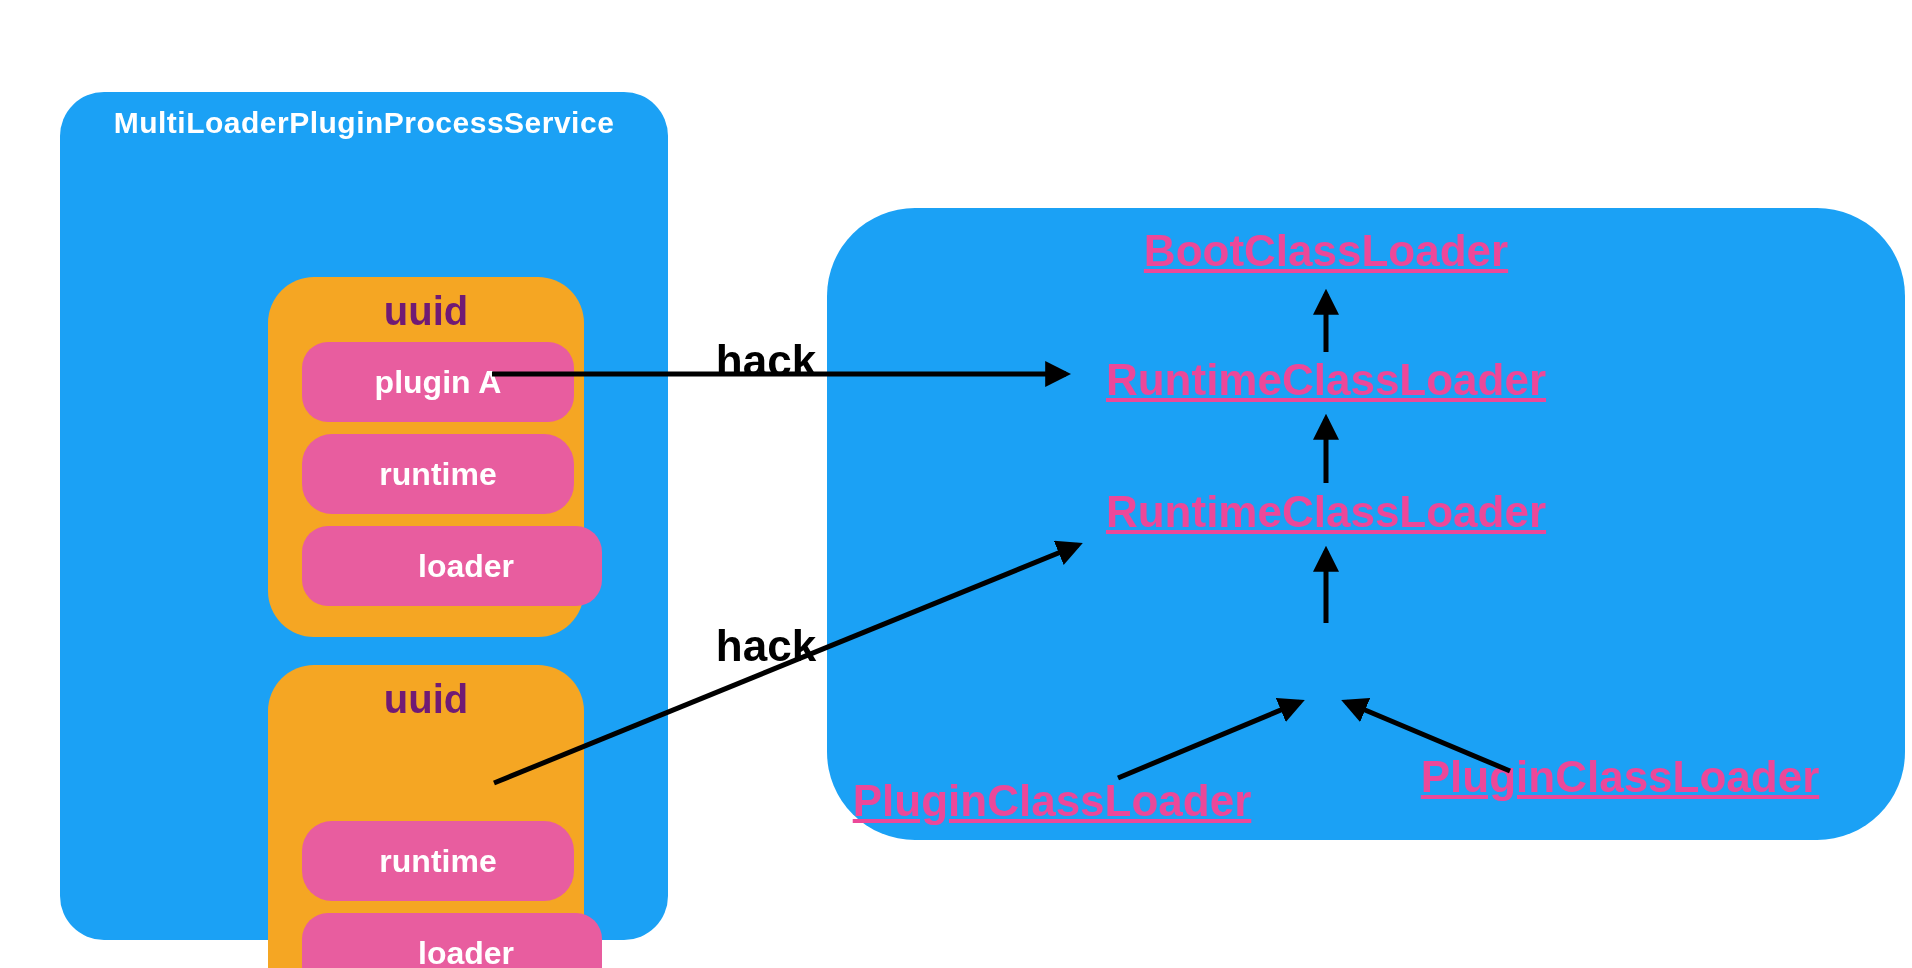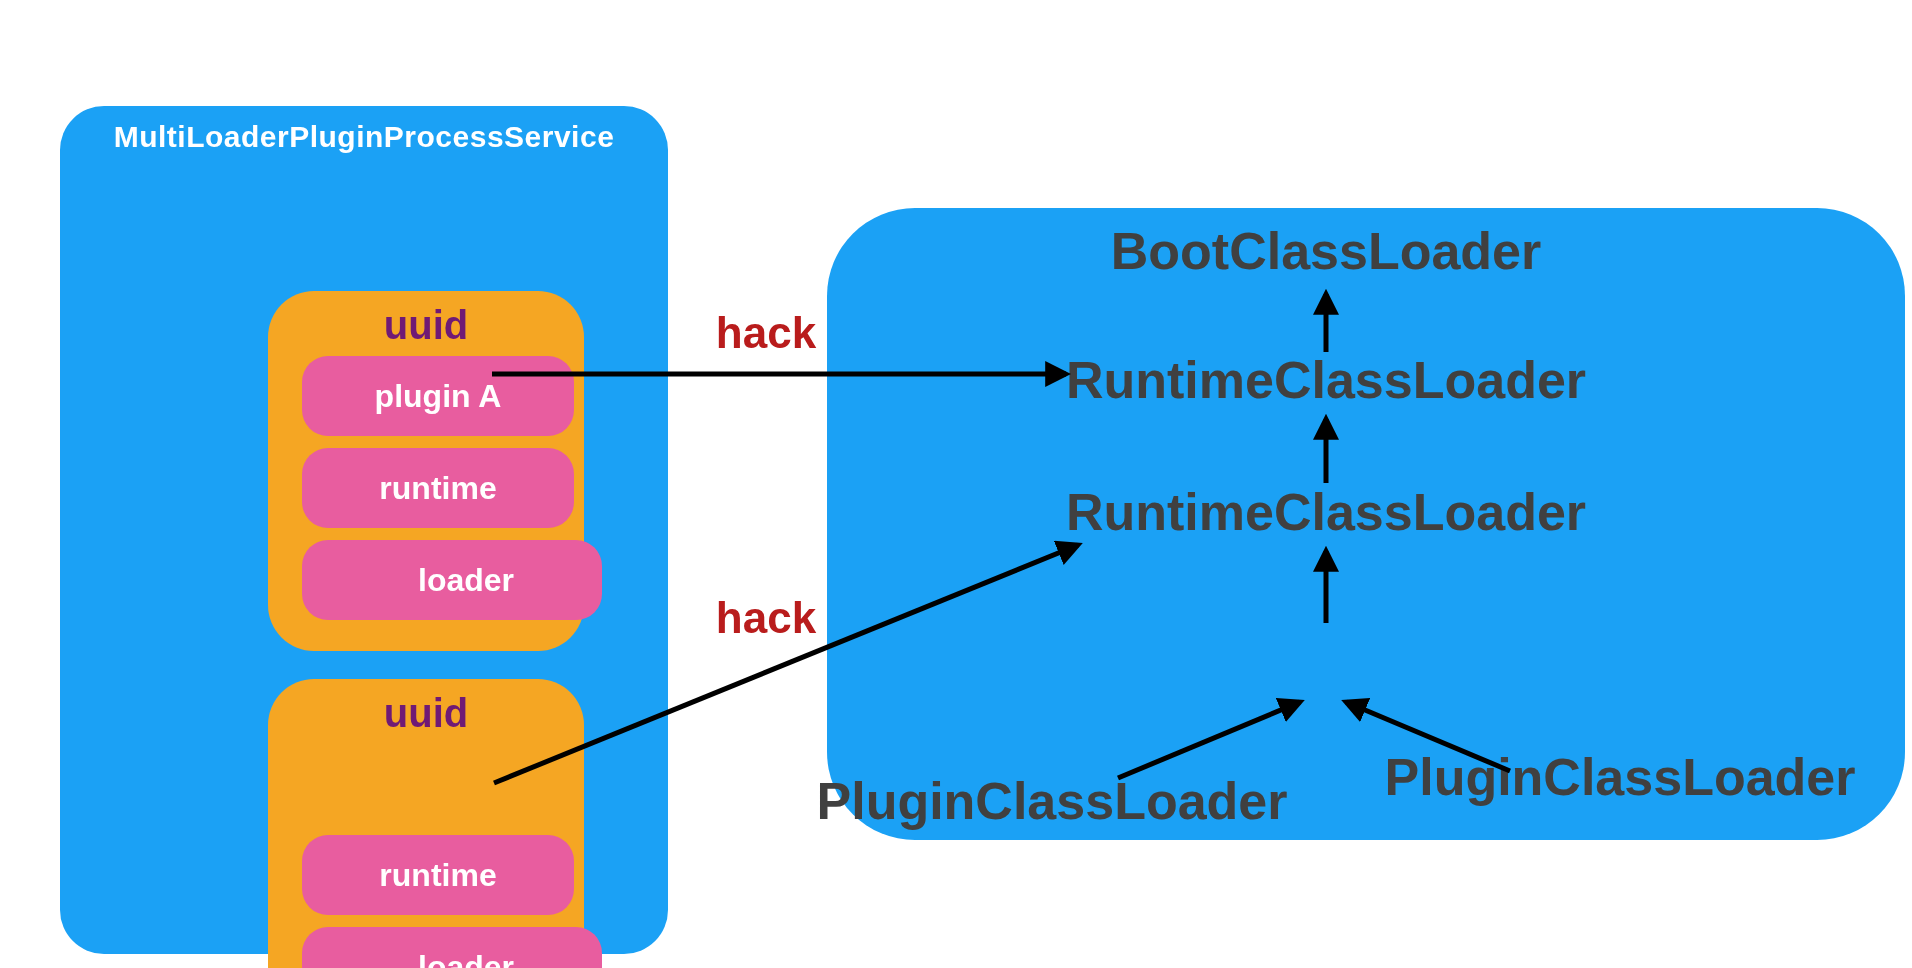--- a/index.html
+++ b/index.html
@@ -1,53 +1,53 @@
 <!DOCTYPE html>
 <html><head>
 <meta charset="utf-8">
 <style>
   html,body{margin:0;padding:0;background:#ffffff;}
   .canvas{
     position:relative;width:1912px;height:968px;overflow:hidden;
     font-family:"Liberation Sans",sans-serif;background:#ffffff;
   }
   .panel{position:absolute;background:#1BA1F5;}
-  .panel.left{left:60px;top:106px;width:608px;height:848px;border-radius:44px;}
+  .panel.left{left:60px;top:92px;width:608px;height:848px;border-radius:44px;}
   .panel.right{left:827px;top:208px;width:1078px;height:632px;border-radius:88px;}
   .panel-title{
     position:absolute;left:0;top:14px;width:100%;text-align:center;
     color:#ffffff;font-size:30px;font-weight:700;letter-spacing:.5px;
   }
   .uuid-group{position:absolute;left:208px;width:316px;background:#F5A623;border-radius:46px;}
   .uuid-group.g1{top:185px;height:360px;}
   .uuid-group.g2{top:573px;height:350px;}
   .uuid-label{
     position:absolute;left:0;top:12px;width:100%;text-align:center;
     color:#701a75;font-size:40px;font-weight:700;
   }
   .chip{
     position:absolute;left:34px;width:272px;height:80px;background:#E85D9F;
     border-radius:26px;display:flex;align-items:center;justify-content:center;
     color:#ffffff;font-size:32px;font-weight:600;
   }
-  .chip.c1{top:65px;} .chip.c2{top:157px;} .chip.c3{top:249px;padding-left:28px;}
+  .chip.c1{top:65px;} .chip.c2{top:157px;border-radius:30px;} .chip.c3{top:249px;padding-left:28px;}
   .g2 .chip.c1{top:64px;} .g2 .chip.c2{top:156px;} .g2 .chip.c3{top:248px;}
   .node{
     position:absolute;transform:translate(-50%,-50%);white-space:nowrap;
-    color:#404040;font-size:52px;font-weight:700;
+    color:#ec4899;font-size:44px;font-weight:700;text-decoration:underline;
   }
   .node.boot{left:1326px;top:251px;}
   .node.rt1{left:1326px;top:380px;}
   .node.rt2{left:1326px;top:512px;}
   .node.path{left:1326px;top:660px;}
   .node.plg-l{left:1052px;top:801px;}
   .node.plg-r{left:1620px;top:777px;}
   .hack-label{
     position:absolute;transform:translate(-50%,-50%);white-space:nowrap;
-    color:#b91c1c;font-size:44px;font-weight:700;
+    color:#000000;font-size:44px;font-weight:700;margin-top:28px;
   }
   .hack-label.h1{left:766px;top:333px;}
   .hack-label.h2{left:766px;top:618px;}
   svg.arrows{position:absolute;left:0;top:0;width:1912px;height:968px;pointer-events:none;}
   svg.arrows line{stroke:#000000;stroke-width:5;}
 </style>
 </head>
 <body>
 
 <div class="canvas">

